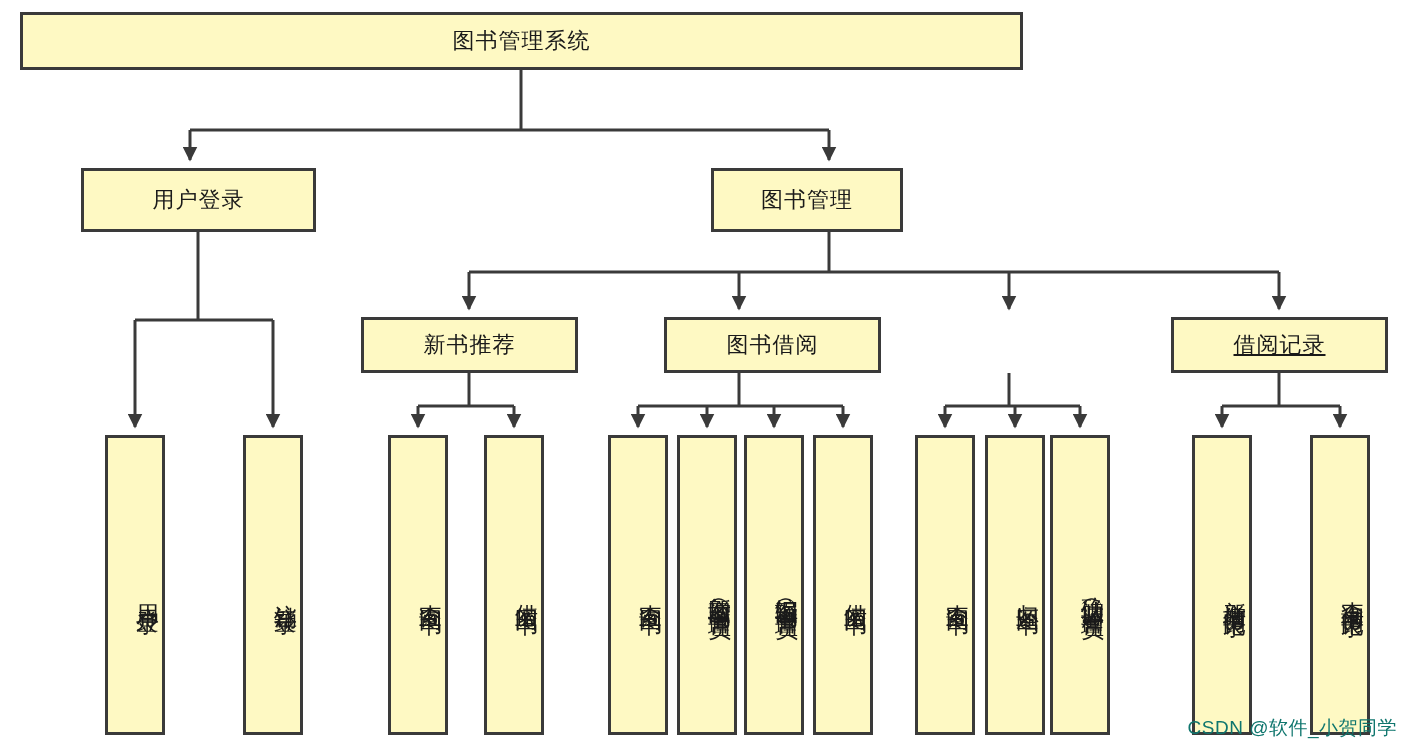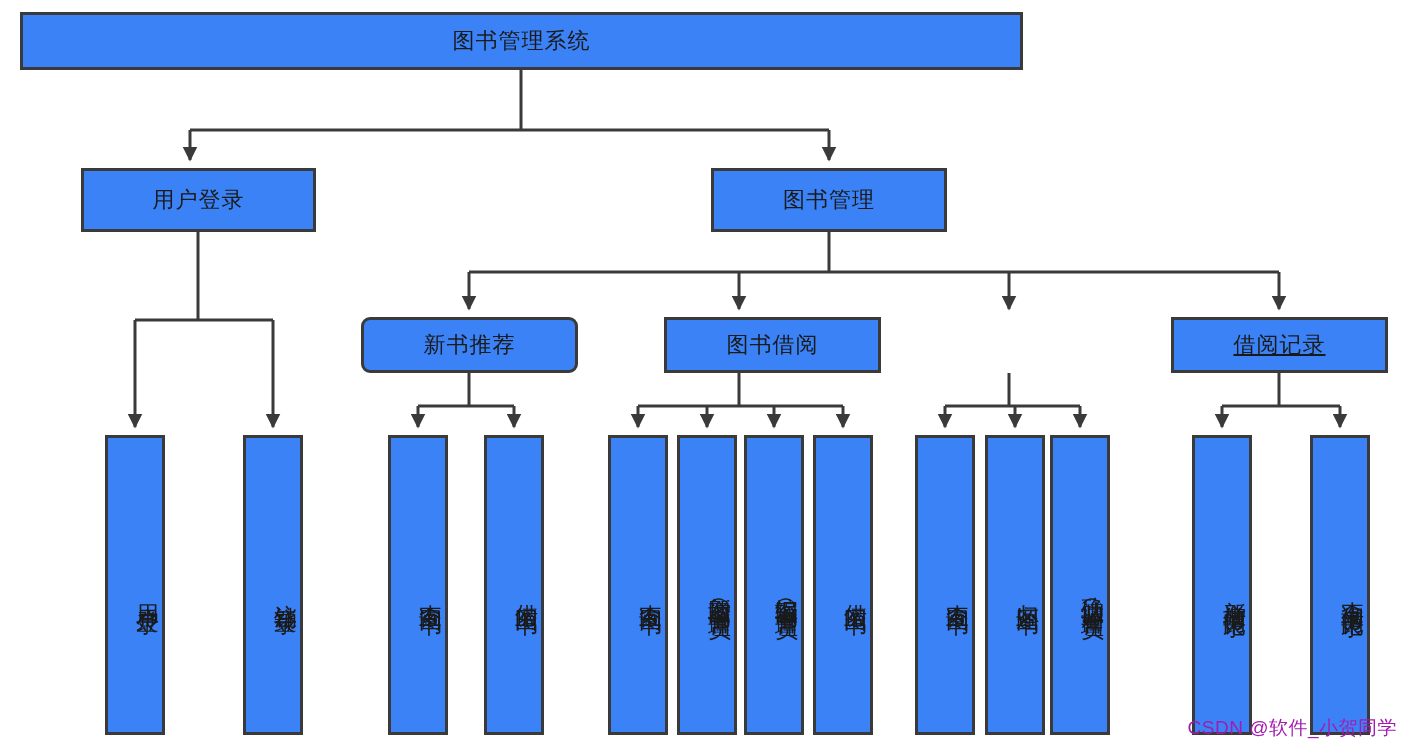--- a/index.html
+++ b/index.html
@@ -21,21 +21,21 @@
     position: absolute;
     left: 0;
     top: 0;
     width: 1405px;
     height: 747px;
     pointer-events: none;
   }
   .node {
     position: absolute;
     box-sizing: border-box;
-    background: #3b82f6;
+    background: #fef9c3;
     border: 3px solid #3a3a3a;
     display: flex;
     align-items: center;
     justify-content: center;
     color: #1a1a1a;
   }
   .node.horizontal {
     font-size: 22px;
     letter-spacing: 1px;
   }
@@ -121,25 +121,25 @@
     </g>
   </svg>
 
   <div class="node horizontal" id="root-node" style="left: 20px; top: 12px; width: 1003px; height: 58px;">
     <span class="node-label">图书管理系统</span>
   </div>
 
   <div class="node horizontal" id="l2-0" style="left: 81px; top: 168px; width: 235px; height: 64px;">
     <span class="node-label">用户登录</span>
   </div>
-  <div class="node horizontal" id="l2-1" style="left: 711px; top: 168px; width: 236px; height: 64px; text-align: right;">
+  <div class="node horizontal" id="l2-1" style="left: 711px; top: 168px; width: 192px; height: 64px; text-align: right;">
     <span class="node-label">图书管理</span>
   </div>
 
-  <div class="node horizontal" id="l3-0" style="left: 361px; top: 317px; width: 217px; height: 56px; border-radius: 9px;">
+  <div class="node horizontal" id="l3-0" style="left: 361px; top: 317px; width: 217px; height: 56px;">
     <span class="node-label">新书推荐</span>
   </div>
   <div class="node horizontal" id="l3-1" style="left: 631px; top: 317px; width: 217px; height: 56px; margin-left: 33px;">
     <span class="node-label">图书借阅</span>
   </div>
   <div class="node horizontal" id="l3-3" style="left: 1171px; top: 317px; width: 217px; height: 56px; text-decoration: underline;">
     <span class="node-label">借阅记录</span>
   </div>
 
   <div class="node vertical" id="leaf-0" style="left: 105px; top: 435px; width: 60px; height: 300px;">
@@ -175,14 +175,14 @@
   <div class="node vertical" id="leaf-10" style="left: 1050px; top: 435px; width: 60px; height: 300px;">
     <span class="node-label">确认归还（管理员）</span>
   </div>
   <div class="node vertical" id="leaf-11" style="left: 1192px; top: 435px; width: 60px; height: 300px;">
     <span class="node-label">新增借阅记录</span>
   </div>
   <div class="node vertical" id="leaf-12" style="left: 1310px; top: 435px; width: 60px; height: 300px;">
     <span class="node-label">查询借阅记录</span>
   </div>
 
-  <div id="watermark" style="color: #a21caf;">CSDN @软件_小贺同学</div>
+  <div id="watermark" style="color: #0f766e;">CSDN @软件_小贺同学</div>
 </div>
 
 </body></html>

